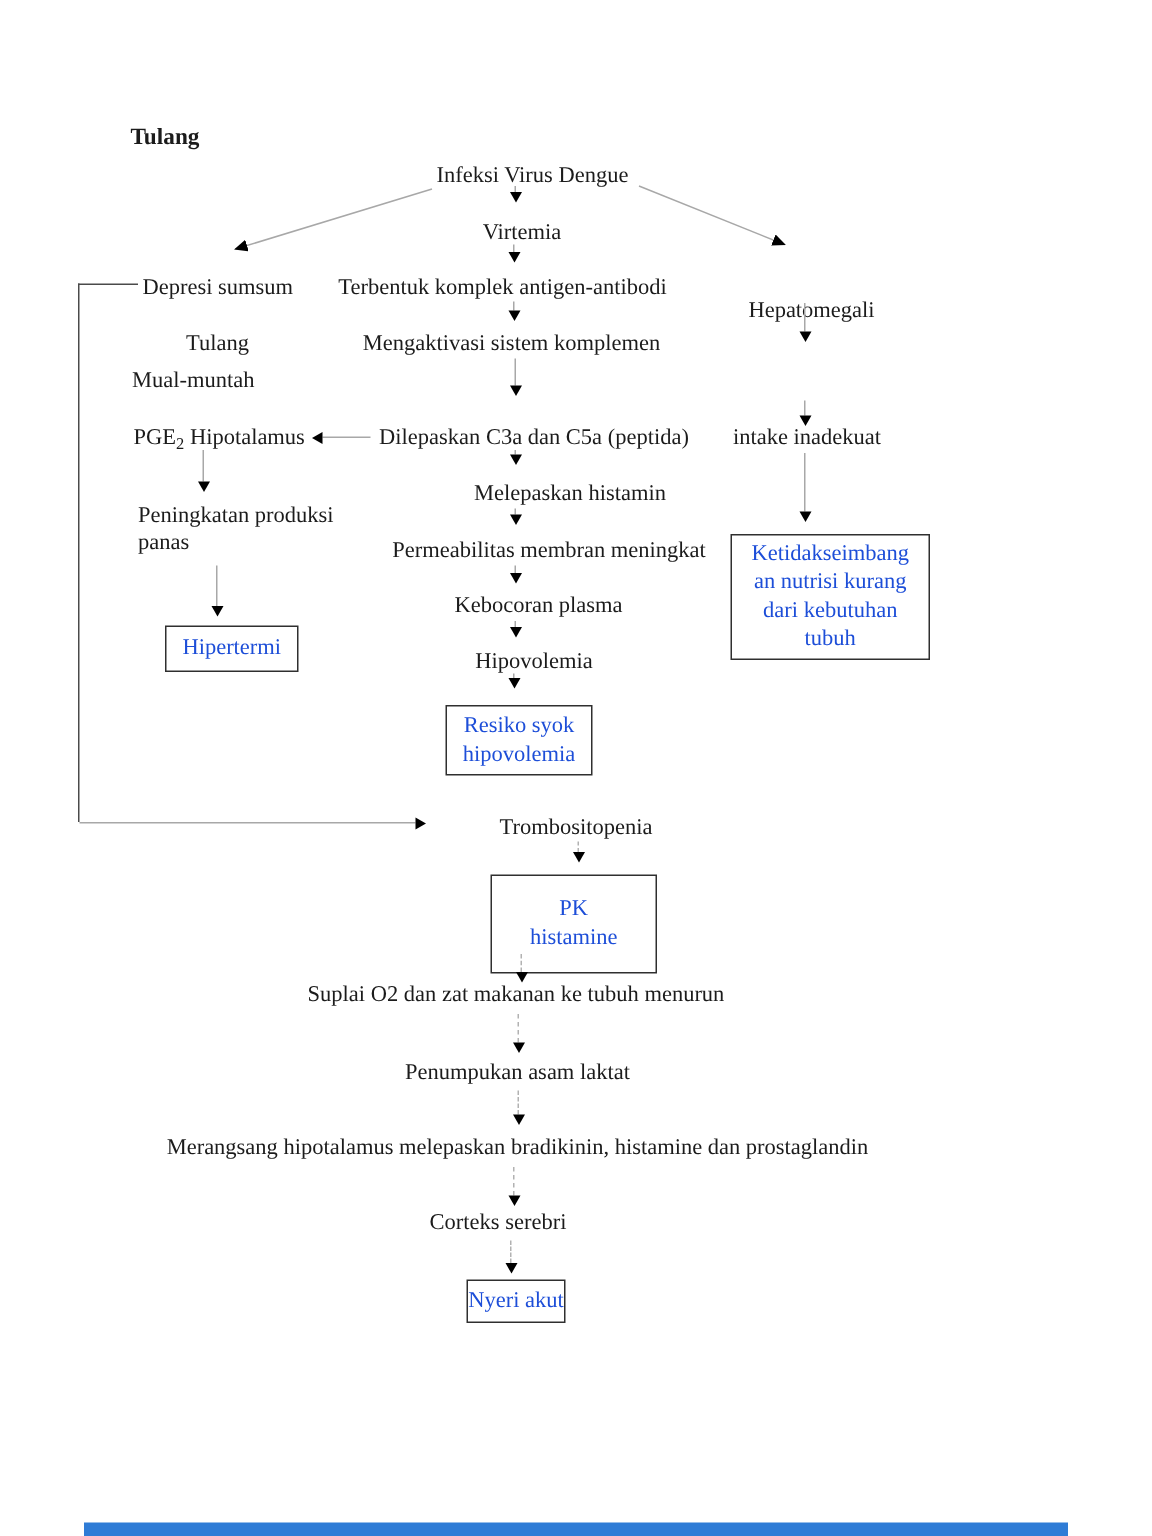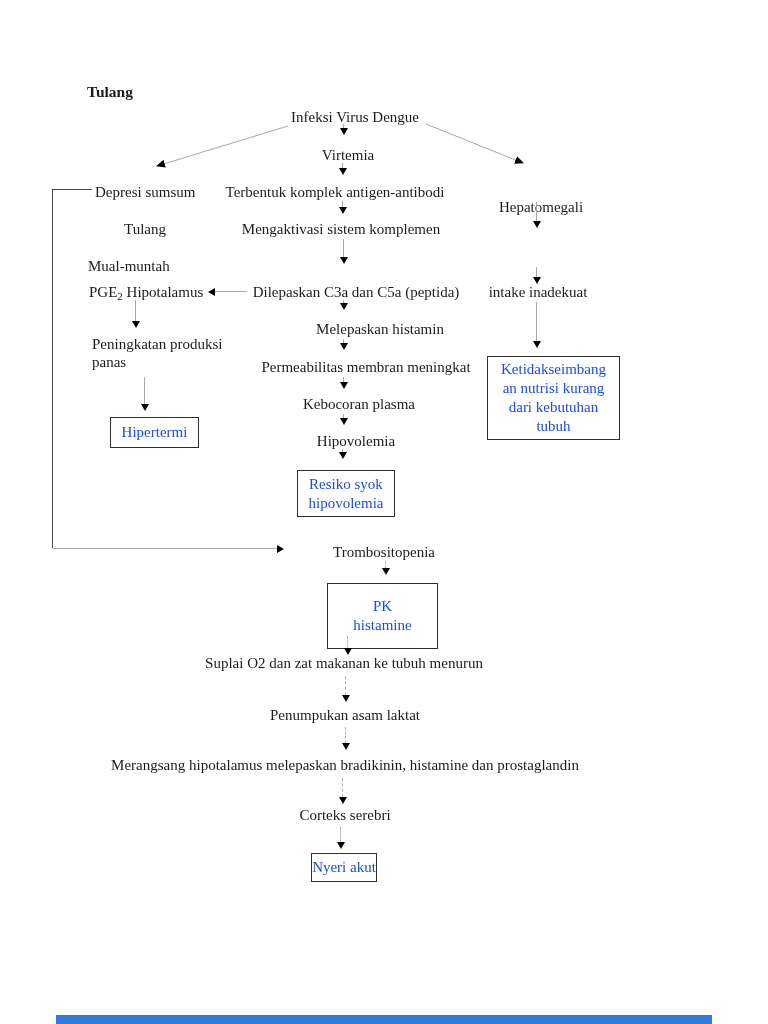--- a/index.html
+++ b/index.html
@@ -88,21 +88,21 @@
   <div class="label centered" style="left:348px; top:146px;">Virtemia</div>
   <div class="av" style="left:342px; top:163px; height:5px;"></div>
 
   <div class="label" style="left:95px; top:183px;">Depresi sumsum</div>
   <div class="label centered" style="left:335px; top:183px;">Terbentuk komplek antigen-antibodi</div>
   <div class="label centered" style="left:541px; top:198px;">Hepatomegali</div>
 
   <div class="label" style="left:124px; top:220px;">Tulang</div>
   <div class="av" style="left:342px; top:201px; height:6px;"></div>
   <div class="label centered" style="left:341px; top:220px;">Mengaktivasi sistem komplemen</div>
-  <div class="label" style="left:88px; top:245px;margin-top:12px;">Mual-muntah</div>
+  <div class="label" style="left:88px; top:245px;">Mual-muntah</div>
 
   <div class="av" style="left:536px; top:202px; height:19px;"></div>
   <div class="av" style="left:536px; top:267px; height:10px;"></div>
 
   <div class="av" style="left:343px; top:239px; height:18px;"></div>
 
   <div class="label" style="left:89px; top:283px;"><span>PGE</span><span class="sub">2</span><span> Hipotalamus</span></div>
   <div class="ah head-left" style="left:215px; top:291px; width:32px;"></div>
   <div class="label centered" style="left:356px; top:283px;">Dilepaskan C3a dan C5a (peptida)</div>
   <div class="label centered" style="left:538px; top:283px;">intake inadekuat</div>
@@ -156,21 +156,21 @@
   <div class="av dash" style="left:347px; top:636px; height:12px;"></div>
   <div class="label centered" style="left:344px; top:654px;">Suplai O2 dan zat makanan ke tubuh menurun</div>
 
   <div class="av dash" style="left:345px; top:676px; height:19px;"></div>
   <div class="label centered" style="left:345px; top:706px;">Penumpukan asam laktat</div>
 
   <div class="av dash" style="left:345px; top:727px; height:16px;"></div>
   <div class="label centered" style="left:345px; top:756px;">Merangsang hipotalamus melepaskan bradikinin, histamine dan prostaglandin</div>
 
   <div class="av dash" style="left:342px; top:778px; height:19px;"></div>
-  <div class="label centered" style="left:345px; top:806px;">Corteks serebri</div>
+  <div class="label centered" style="left:332px; top:806px;">Corteks serebri</div>
 
   <div class="av dash" style="left:340px; top:827px; height:15px;"></div>
   <div class="box" style="left:311px; top:853px; width:66px; height:29px;">
     <div>Nyeri akut</div>
   </div>
 
   <div class="bottom-bar" style="left:56px; top:1015px; width:656px; height:9px;"></div>
 
 </div>
 

